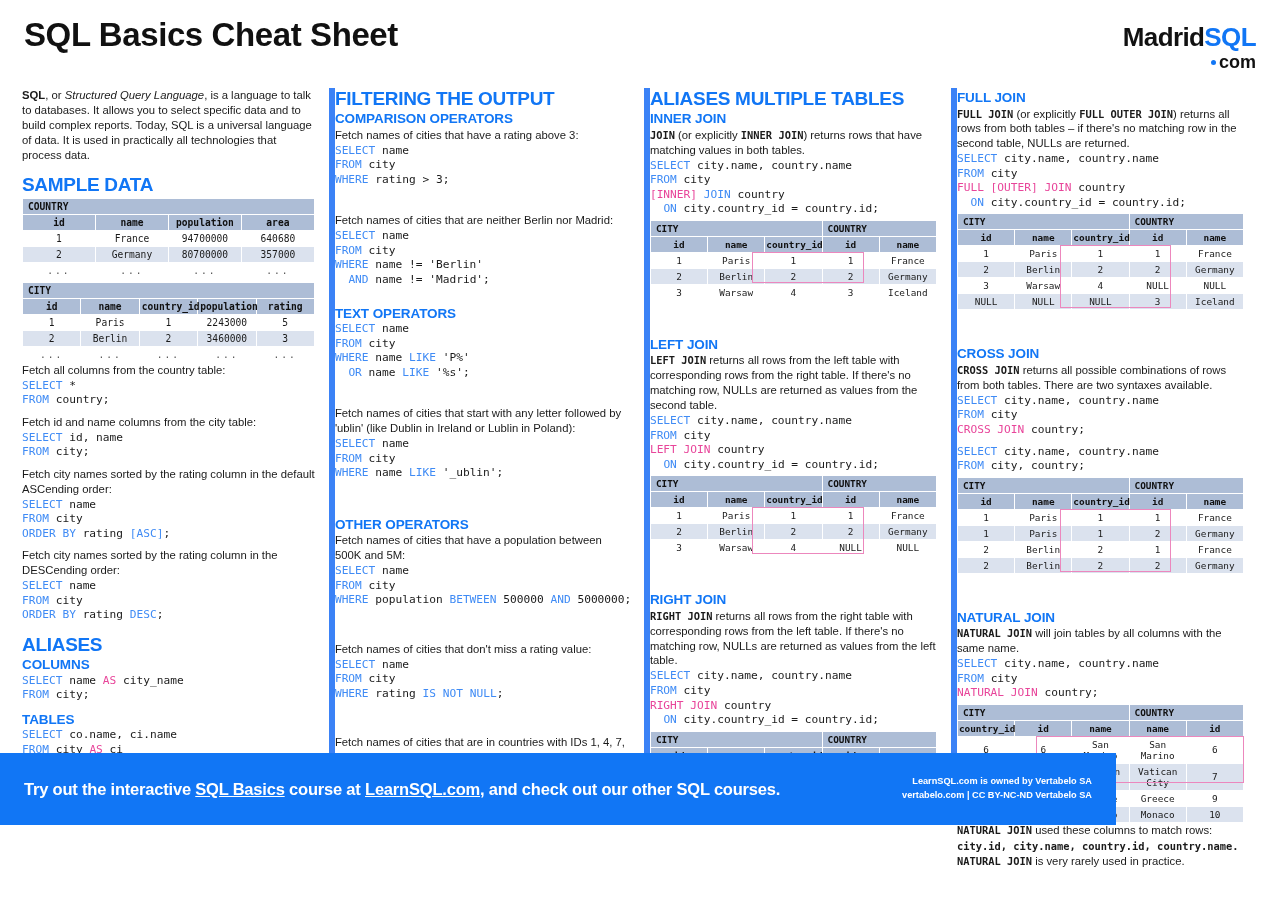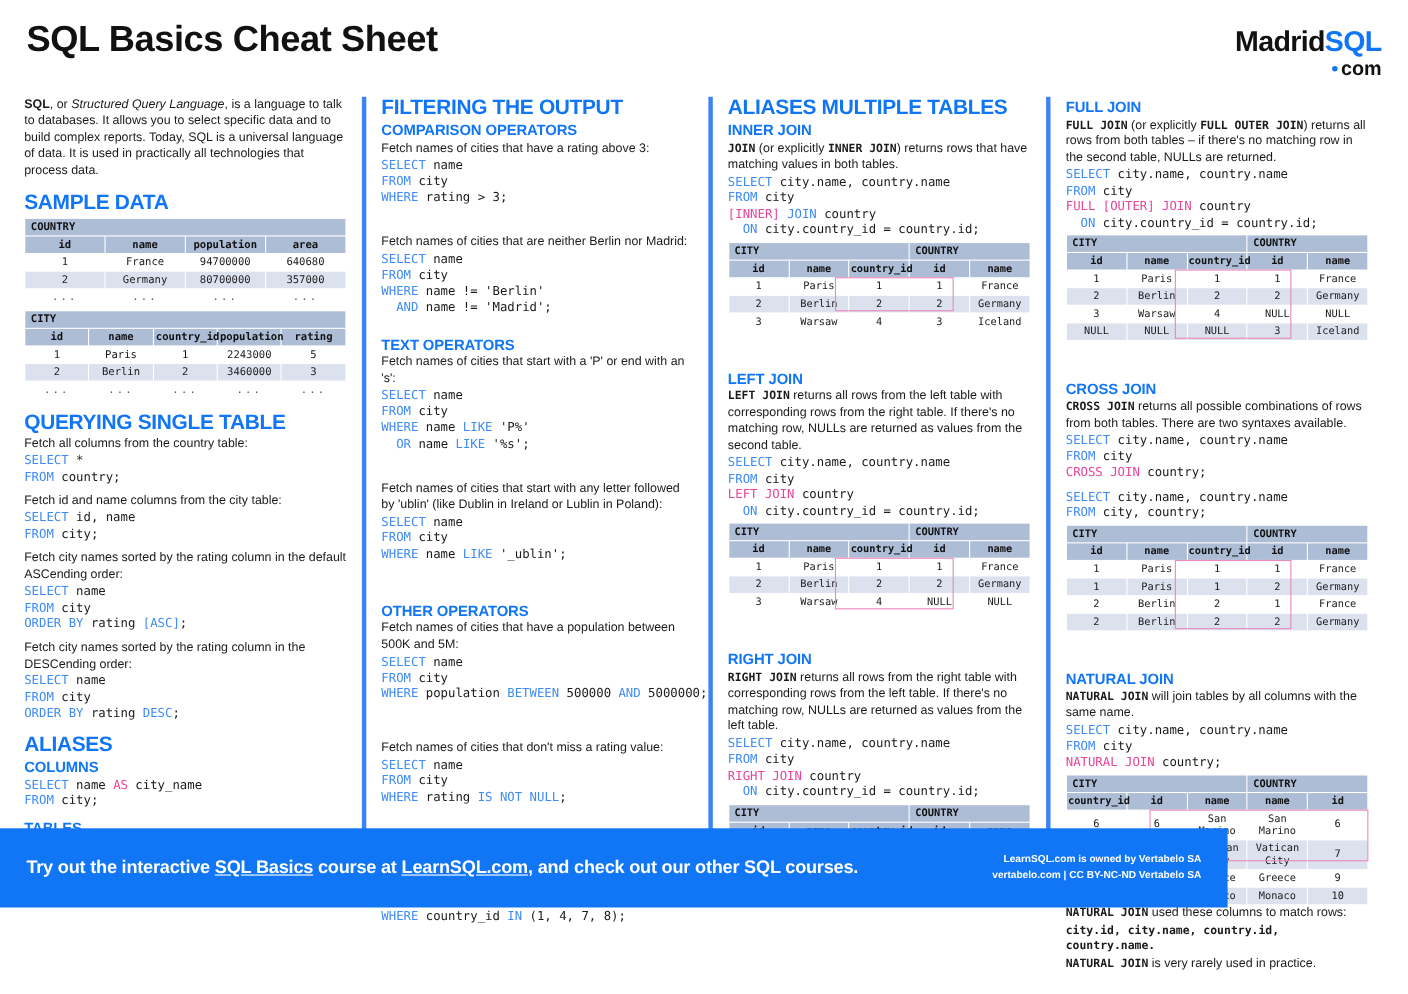--- a/index.html
+++ b/index.html
@@ -33,21 +33,21 @@
   }
   .logo-dot {
     display:inline-block; width:5px; height:5px; border-radius:50%;
     background:#1176f5; vertical-align:middle; margin-right:3px;
     position:relative; top:-1px;
   }
 
   
   .cols { display:flex; padding:0 22px 0 22px; height:736px; }
   .col { width:315px; padding-right:14px; position:relative; }
-  .col + .col { border-left:4px solid #3b82f6; padding-left:14px; }
+  .col + .col { border-left:6px solid #3b82f6; }
 
   
   h2.sec {
     color:#1176f5; font-size:19px; font-weight:bold;
     margin:11px 0 1px 0; letter-spacing:-0.3px; line-height:1.12;
   }
   h2.sec.first { margin-top:0; }
   h3.sub {
     color:#1176f5; font-size:13.5px; font-weight:bold;
     margin:2px 0 1px 0; letter-spacing:-0.1px; line-height:1.15;
@@ -205,21 +205,20 @@
         <tr class="dots">
           <td>...</td>
           <td>...</td>
           <td>...</td>
           <td>...</td>
           <td>...</td>
         </tr>
       </tbody>
         </table>
 
-      <h2 class="sec">QUERYING SINGLE TABLE</h2>
       <p class="desc">Fetch all columns from the country table:</p>
       <pre class="code"><span class="kw">SELECT</span> *
 <span class="kw">FROM</span> country;</pre>
       <div class="gap-s"></div>
       <p class="desc">Fetch id and name columns from the city table:</p>
       <pre class="code"><span class="kw">SELECT</span> id, name
 <span class="kw">FROM</span> city;</pre>
       <div class="gap-s"></div>
       <p class="desc">Fetch city names sorted by the rating column in the default ASCending order:</p>
       <pre class="code"><span class="kw">SELECT</span> name
@@ -252,21 +251,20 @@
 <span class="kw">WHERE</span> rating &gt; 3;</pre>
       <div class="gap-l"></div>
       <p class="desc">Fetch names of cities that are neither Berlin nor Madrid:</p>
       <pre class="code"><span class="kw">SELECT</span> name
 <span class="kw">FROM</span> city
 <span class="kw">WHERE</span> name != 'Berlin'
   <span class="kw">AND</span> name != 'Madrid';</pre>
 
       <div class="gap-m"></div>
       <h3 class="sub">TEXT OPERATORS</h3>
-      <p class="desc">Fetch names of cities that start with a 'P' or end with an 's':</p>
       <pre class="code"><span class="kw">SELECT</span> name
 <span class="kw">FROM</span> city
 <span class="kw">WHERE</span> name <span class="kw">LIKE</span> 'P%'
   <span class="kw">OR</span> name <span class="kw">LIKE</span> '%s';</pre>
       <div class="gap-l"></div>
       <p class="desc">Fetch names of cities that start with any letter followed by 'ublin' (like Dublin in Ireland or Lublin in Poland):</p>
       <pre class="code"><span class="kw">SELECT</span> name
 <span class="kw">FROM</span> city
 <span class="kw">WHERE</span> name <span class="kw">LIKE</span> '_ublin';</pre>
 

